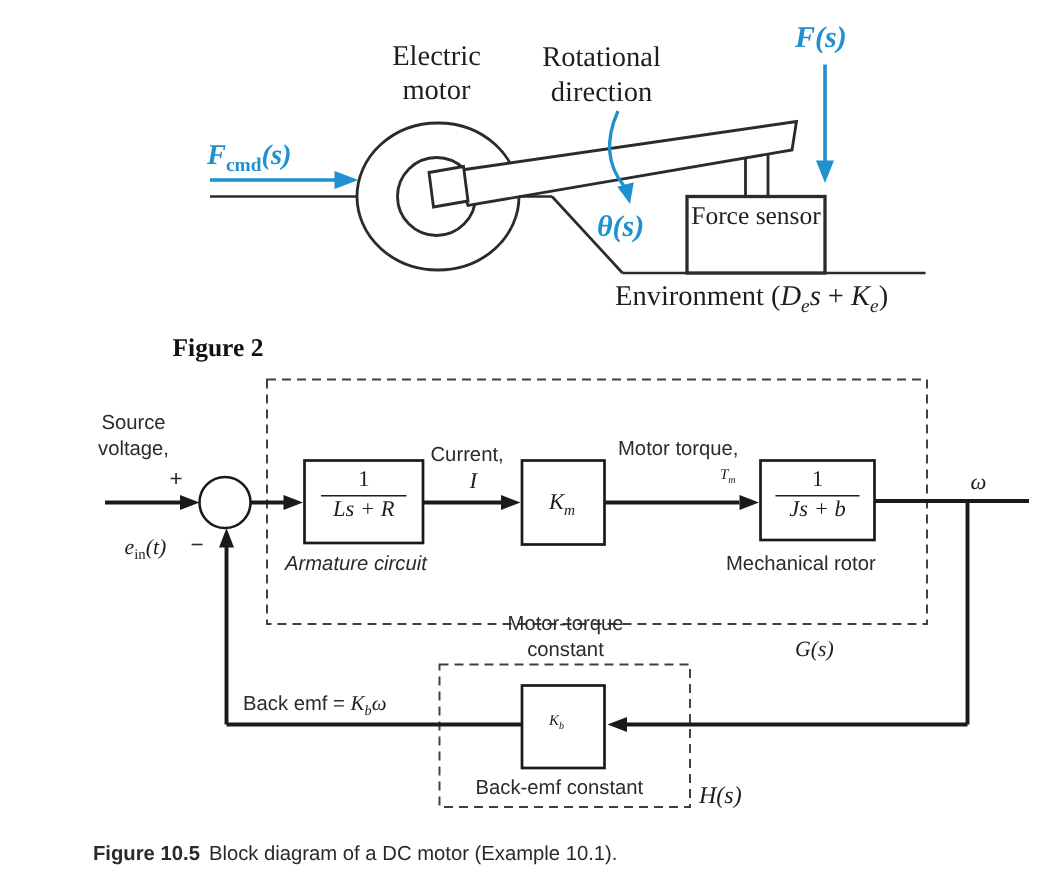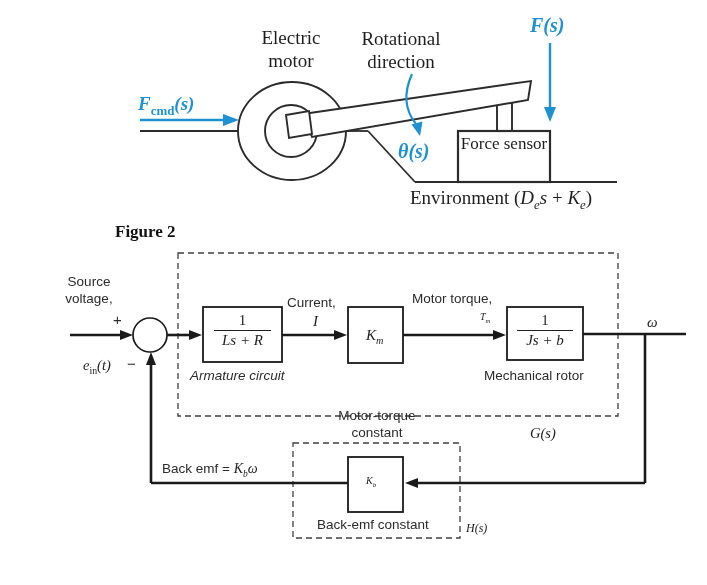--- a/index.html
+++ b/index.html
@@ -134,20 +134,23 @@
   <div class="lbl math" style="left:366px;top:475px;font-size:10px;">
     <span>K</span><sub class="it">b</sub>
   </div>
 
   <div class="lbl sans" style="left:190px;top:367px;font-style:italic;">Armature circuit</div>
   <div class="lbl sans wrap" style="left:327px;top:367px;width:100px;margin-top:40px;">Motor-torque constant</div>
   <div class="lbl sans" style="left:317px;top:516px;">Back-emf constant</div>
   <div class="lbl sans" style="left:484px;top:367px;">Mechanical rotor</div>
 
   <div class="lbl math" style="left:530px;top:425px;font-size:14.5px;">G(s)</div>
-  <div class="lbl math" style="left:466px;top:521px;font-size:12px;">H(s)</div>
+  <div class="lbl math" style="left:466px;top:521px;font-size:16px;">H(s)</div>
 
   <div class="lbl sans" style="left:162px;top:460px;">
     <span>Back emf = </span><span class="math" style="font-size:14px;">K</span><sub class="it math" style="font-size:9.5px;">b</sub><span class="math" style="font-size:14px;">ω</span>
   </div>
 
+  <div class="lbl cap" style="left:62px;top:561px;">
+    <span class="bold">Figure 10.5</span><span style="margin-left:6px;">Block diagram of a DC motor (Example 10.1).</span>
+  </div>
 
 </div>
 
 </body></html>

